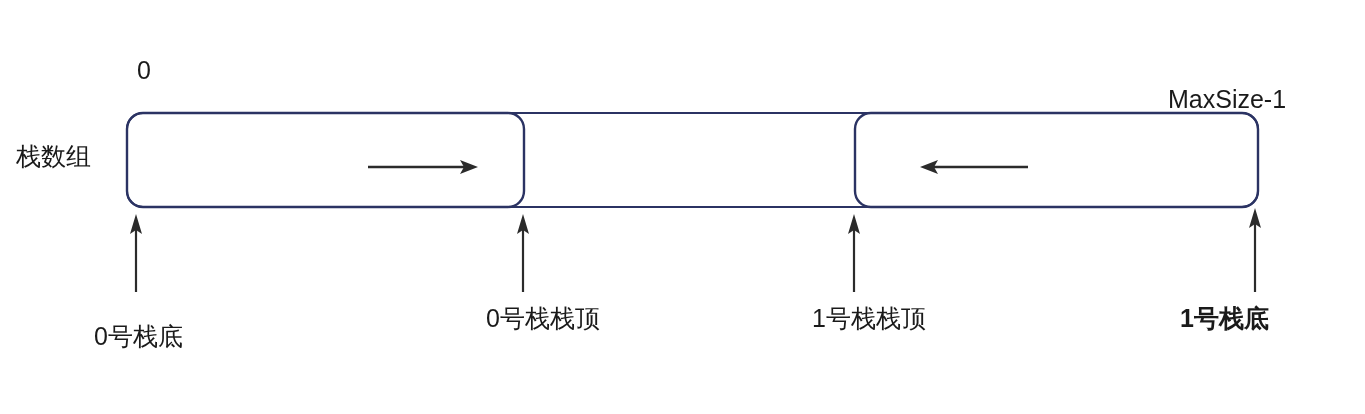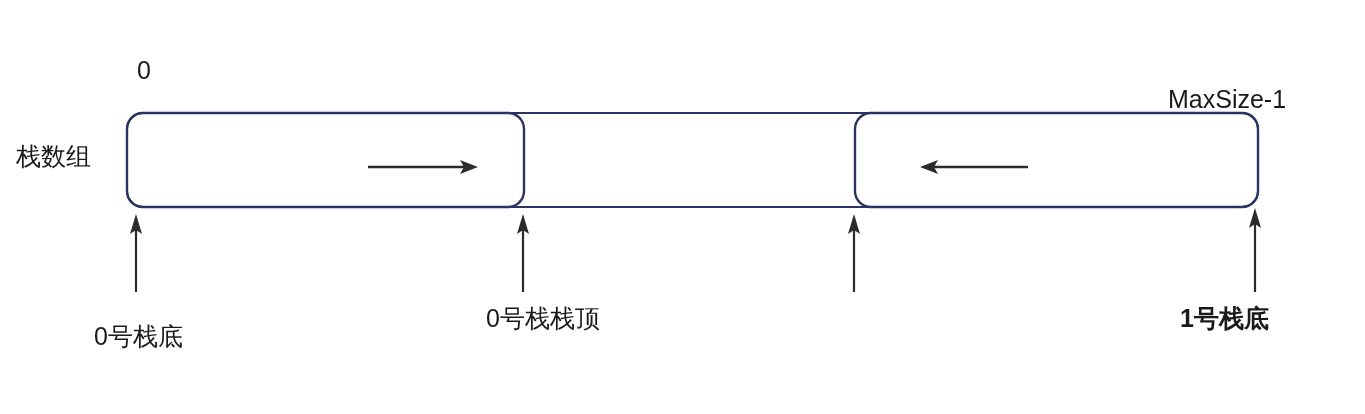--- a/index.html
+++ b/index.html
@@ -90,16 +90,17 @@
   <div class="lbl lbl-index" style="left:137px; top:58px;">0</div>
 
   <div class="lbl lbl-index" style="left:1168px; top:58px;margin-top:29px;">MaxSize-1</div>
 
   <div class="lbl lbl-side" style="left:16px; top:144px;">栈数组</div>
 
   <div class="lbl lbl-pointer" style="left:94px; top:306px;margin-top:18px;">0号栈底</div>
 
   <div class="lbl lbl-pointer" style="left:443px; top:306px;margin-left:43px;">0号栈栈顶</div>
 
+  <div class="lbl lbl-pointer" style="left:812px; top:306px;">1号栈栈顶</div>
 
   <div class="lbl lbl-pointer" style="left:1180px; top:306px;font-weight:bold;">1号栈底</div>
 
 </div>
 
 </body></html>

